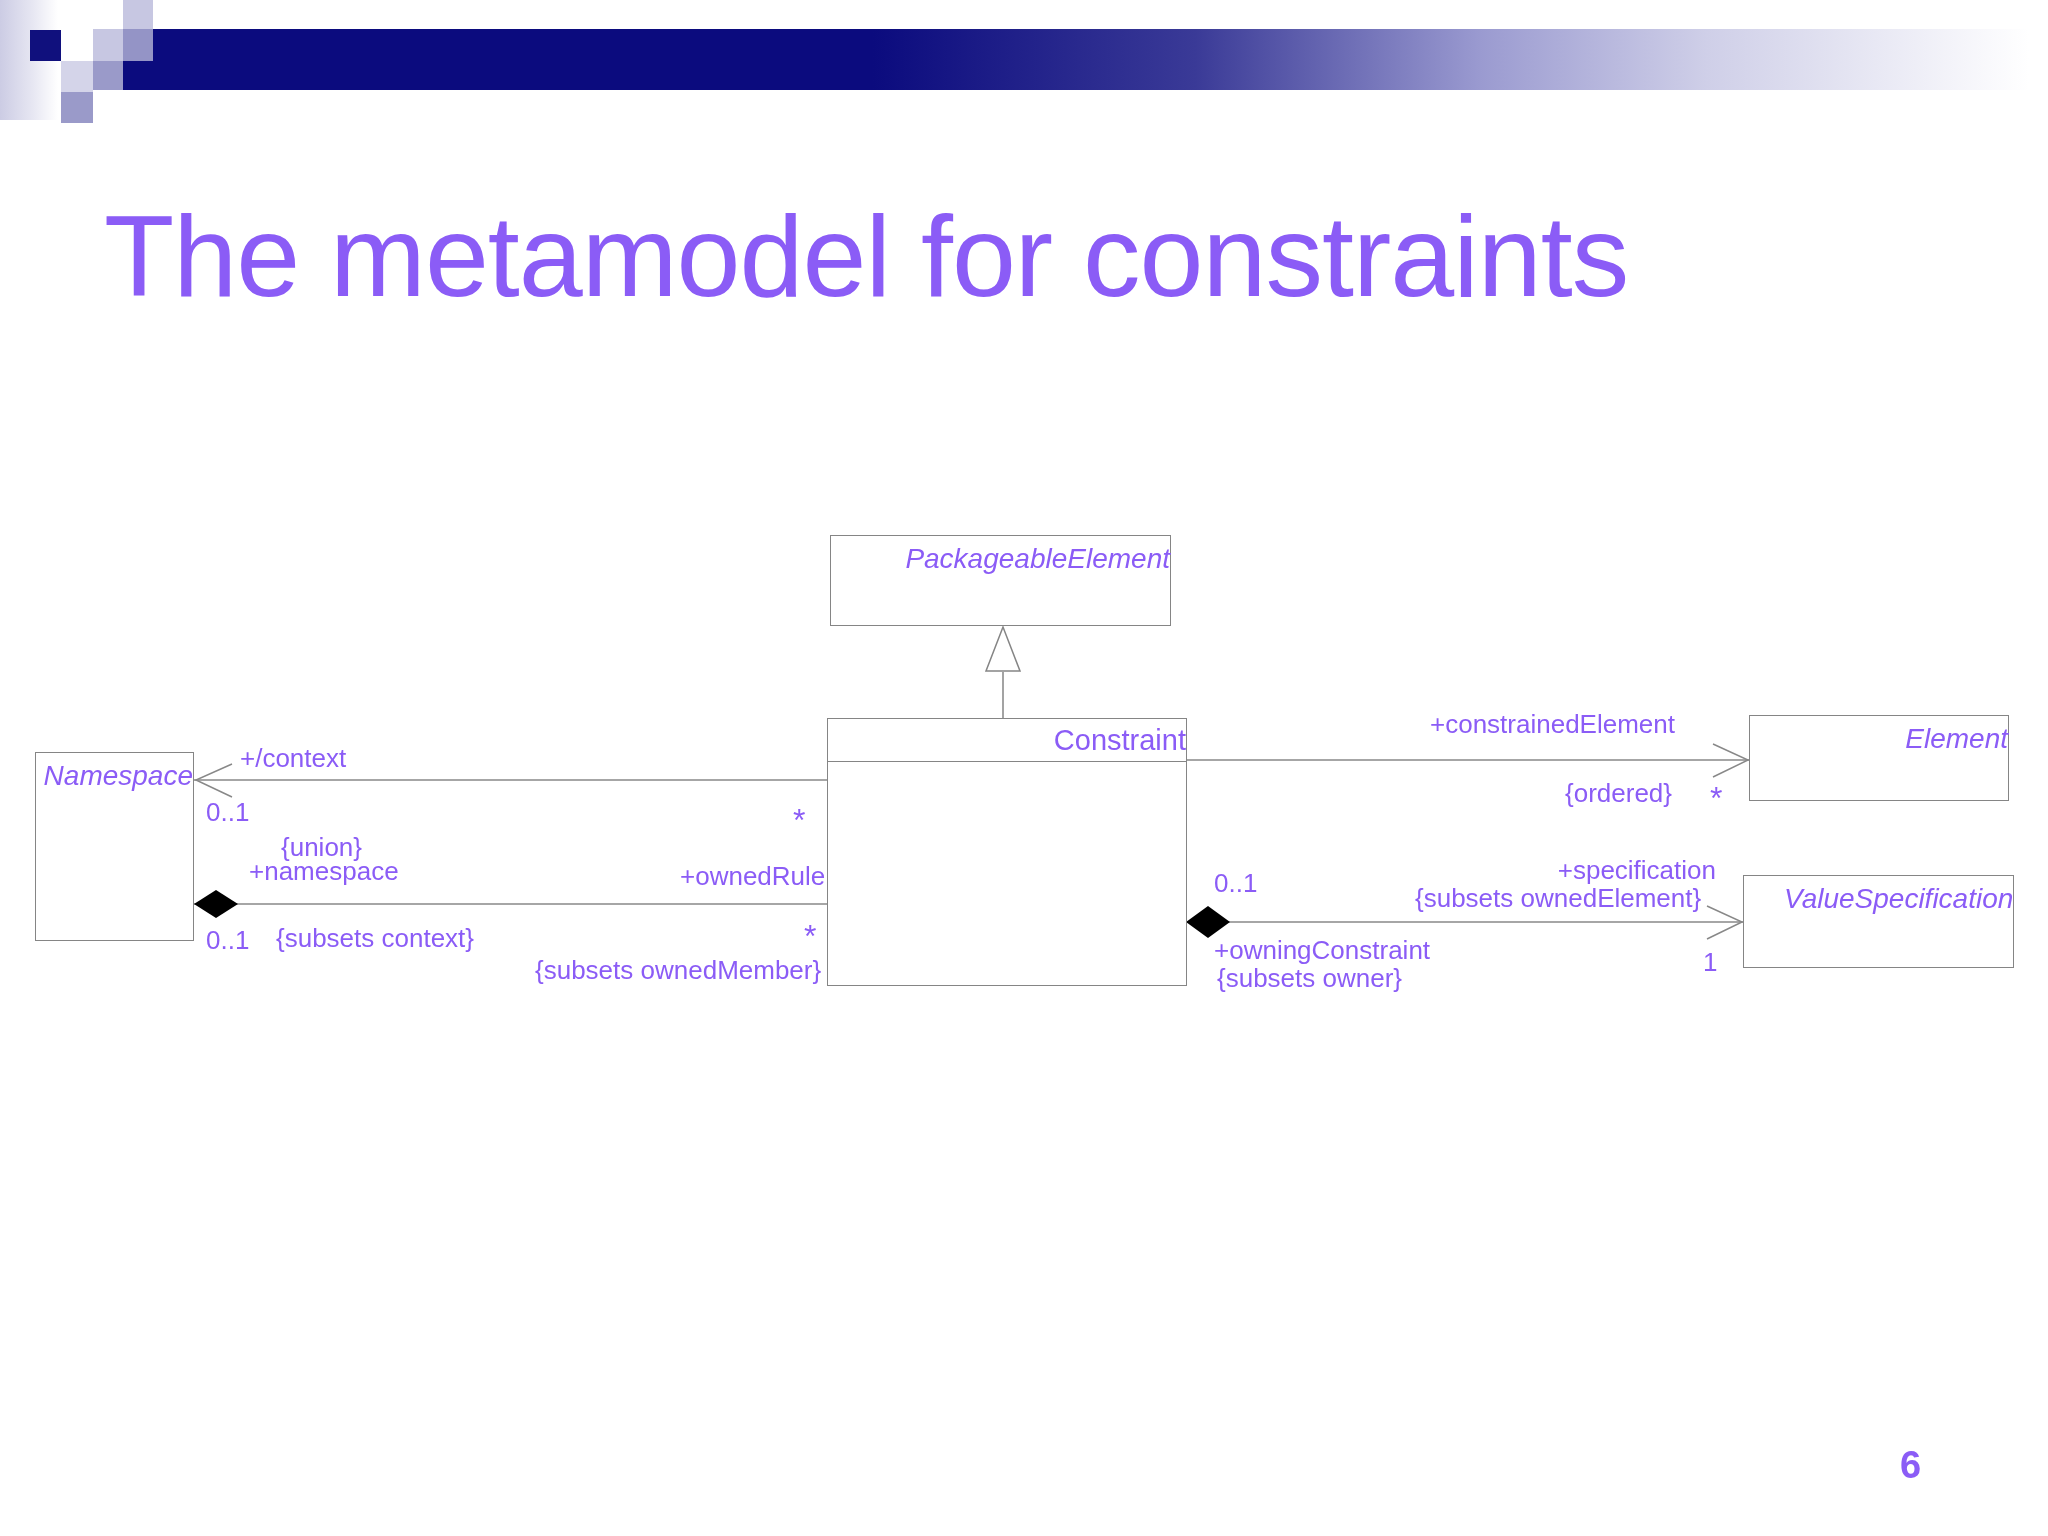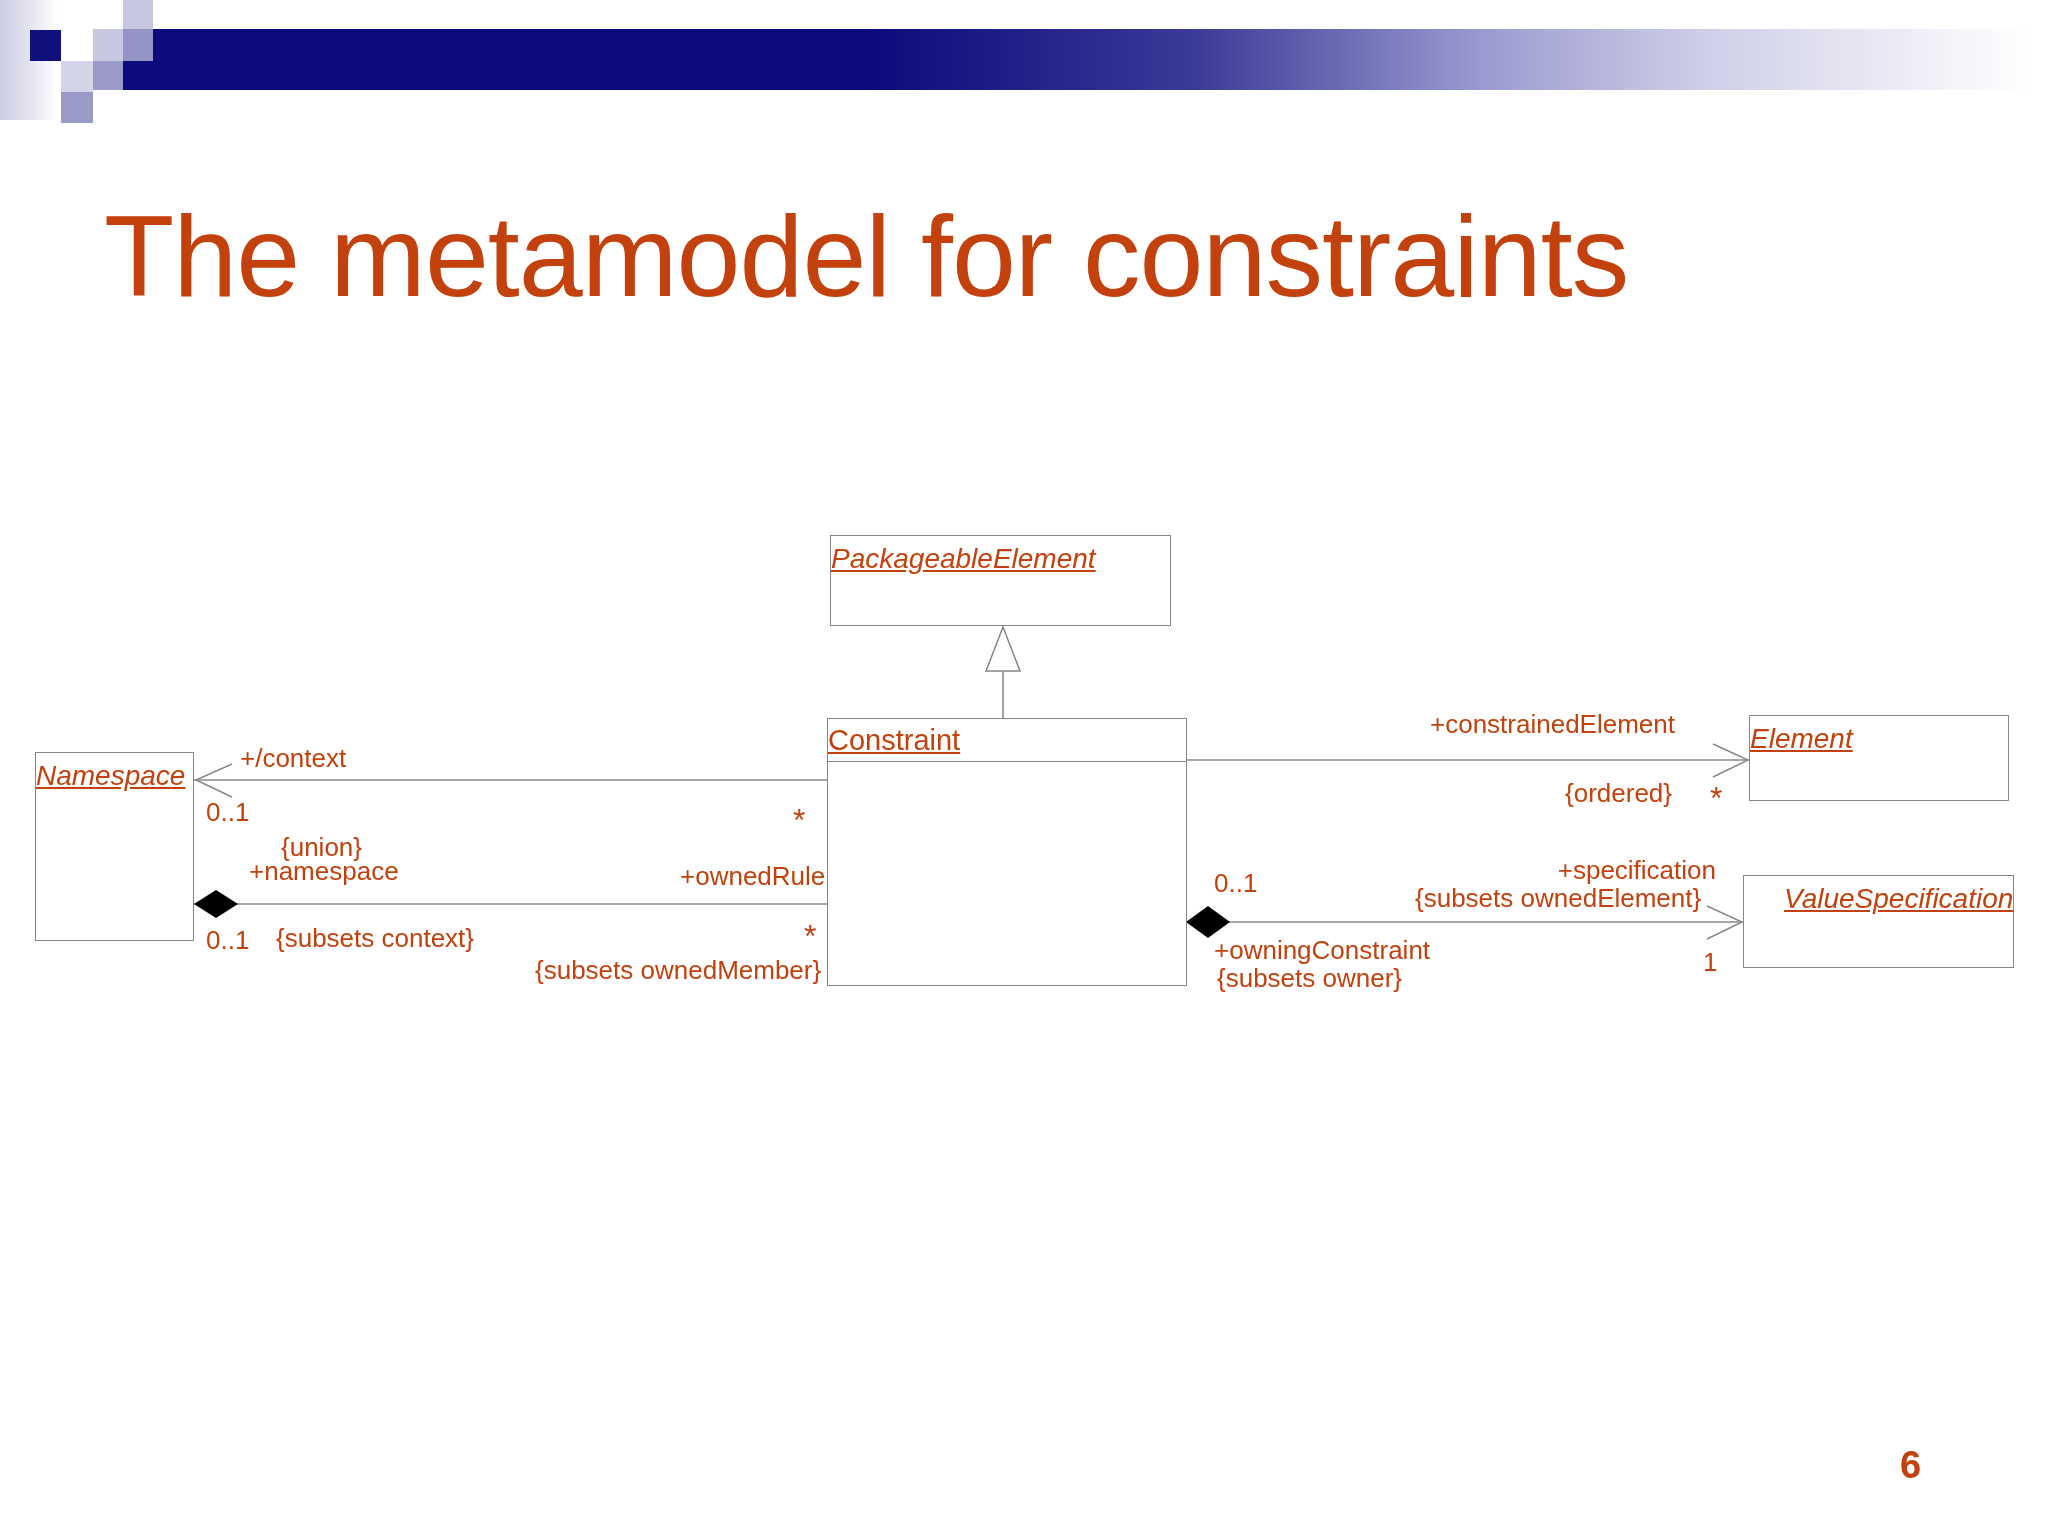--- a/index.html
+++ b/index.html
@@ -1,18 +1,18 @@
 <!DOCTYPE html>
 <html><head>
 <meta charset="utf-8">
 <style>
   html,body{margin:0;padding:0;background:#fff;}
   .slide{
     position:relative;width:2048px;height:1536px;background:#ffffff;overflow:hidden;
-    font-family:"Liberation Sans","DejaVu Sans",sans-serif;color:#c2410c;
+    font-family:"Liberation Sans","DejaVu Sans",sans-serif;color:#8b5cf6;
   }
   
   .deco *{position:absolute;}
   .deco-strip{left:0;top:0;width:58px;height:120px;
     background:linear-gradient(90deg,#ccccE4 0%,#e6e6f2 55%,#ffffff 100%);}
   .deco-bar{left:153px;top:29px;width:1895px;height:61px;
     background:linear-gradient(90deg,#0b0b7e 0%,#0b0b7e 38%,#3a3a97 55%,#9a9ad0 70%,#cfcfe8 82%,#ffffff 99%);}
   .deco-bar-ext{left:123px;top:61px;width:30px;height:29px;background:#0b0b7e;}
   .sq{position:absolute;}
   .sq-dark{left:30px;top:30px;width:31px;height:31px;background:#10107d;}
@@ -22,21 +22,21 @@
   .sq-light-c{left:61px;top:61px;width:32px;height:31px;background:#d4d4e9;}
   .sq-med-b{left:93px;top:61px;width:30px;height:29px;background:#9a9ac9;}
   .sq-med-c{left:61px;top:92px;width:32px;height:31px;background:#9a9ac9;}
   
   .title{
     position:absolute;left:104px;top:196px;margin:0;font-weight:400;
     font-size:115px;line-height:1.05;letter-spacing:-1px;white-space:nowrap;z-index:3;
   }
   
   .uml-box{position:absolute;background:#fff;border:1.5px solid #858585;box-sizing:border-box;z-index:2;}
-  .uml-name{text-align:left;font-size:28px;font-style:italic;padding-top:8px;line-height:1.1;text-decoration:underline;}
+  .uml-name{text-align:right;font-size:28px;font-style:italic;padding-top:8px;line-height:1.1;}
   .box-packageable{left:830px;top:535px;width:341px;height:91px;}
   .box-constraint{left:827px;top:718px;width:360px;height:268px;}
   .box-constraint .uml-name{font-style:normal;padding-top:0;line-height:42px;border-bottom:1.5px solid #858585;font-size:29px;}
   .box-namespace{left:35px;top:752px;width:159px;height:189px;}
   .box-element{left:1749px;top:715px;width:260px;height:86px;}
   .box-valuespec{left:1743px;top:875px;width:271px;height:93px;padding-left:40px;}
   
   .connectors{position:absolute;left:0;top:0;z-index:1;}
   
   .lbl{position:absolute;font-size:26px;line-height:1.15;white-space:nowrap;z-index:3;}

